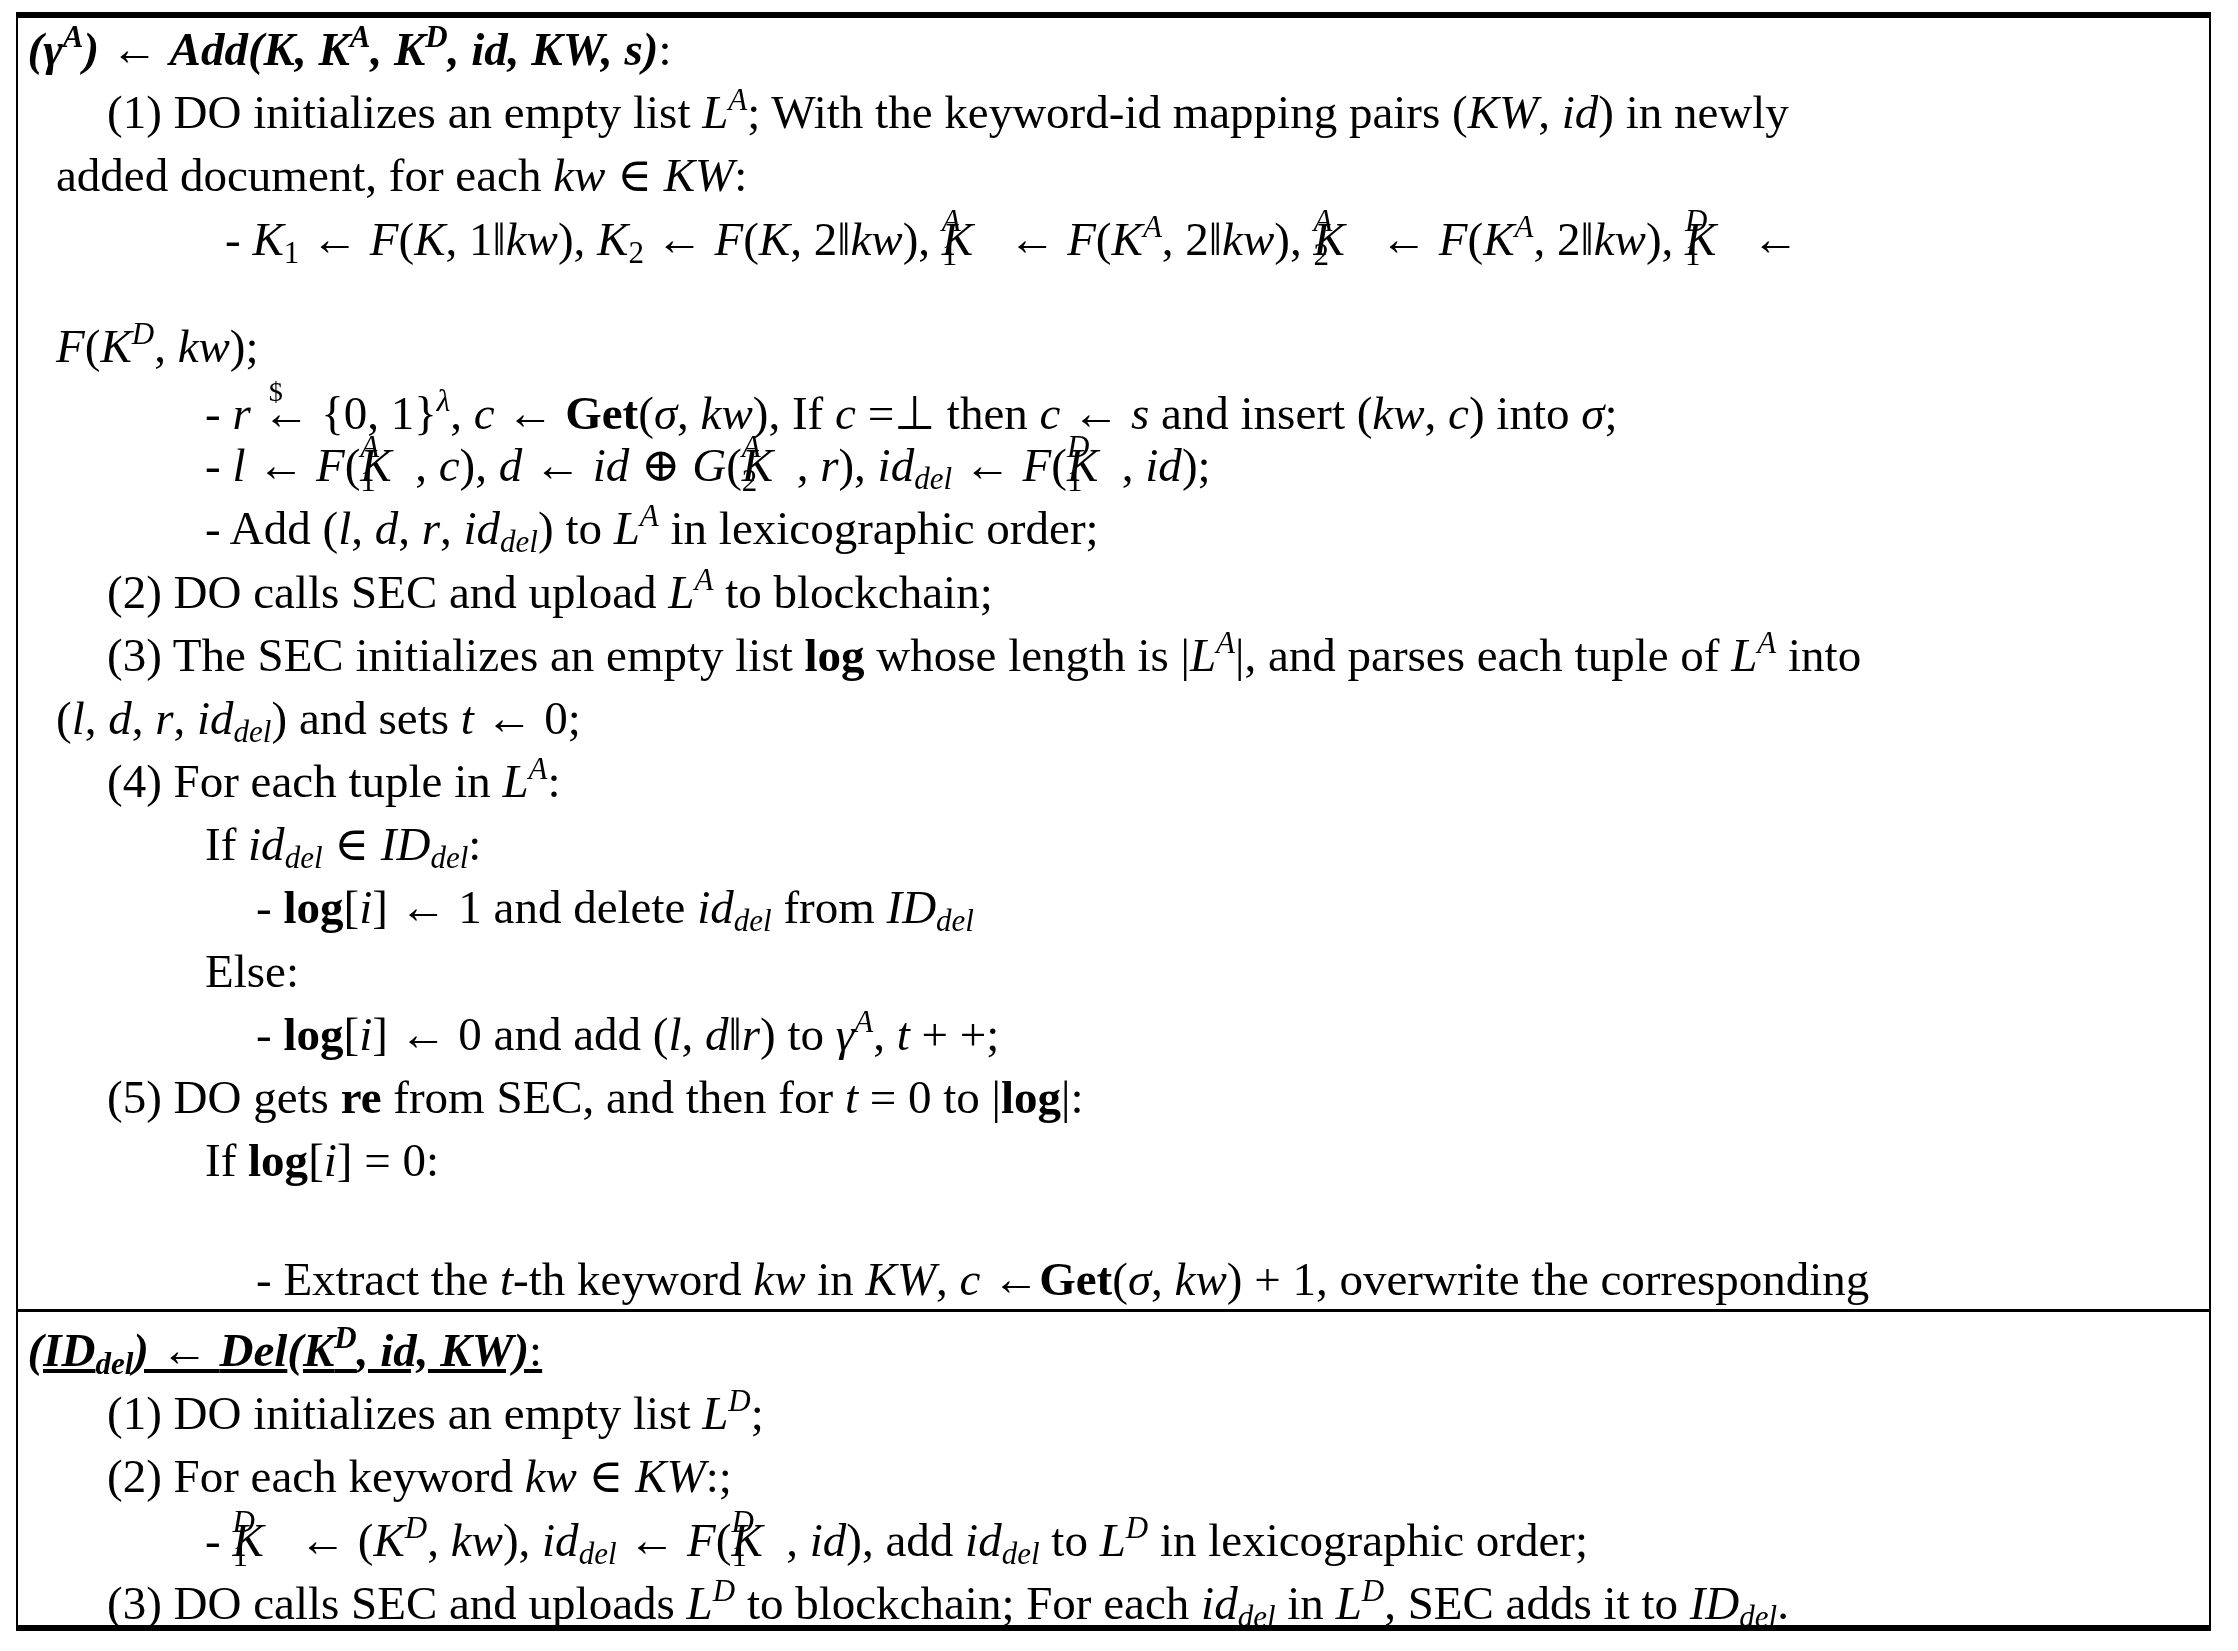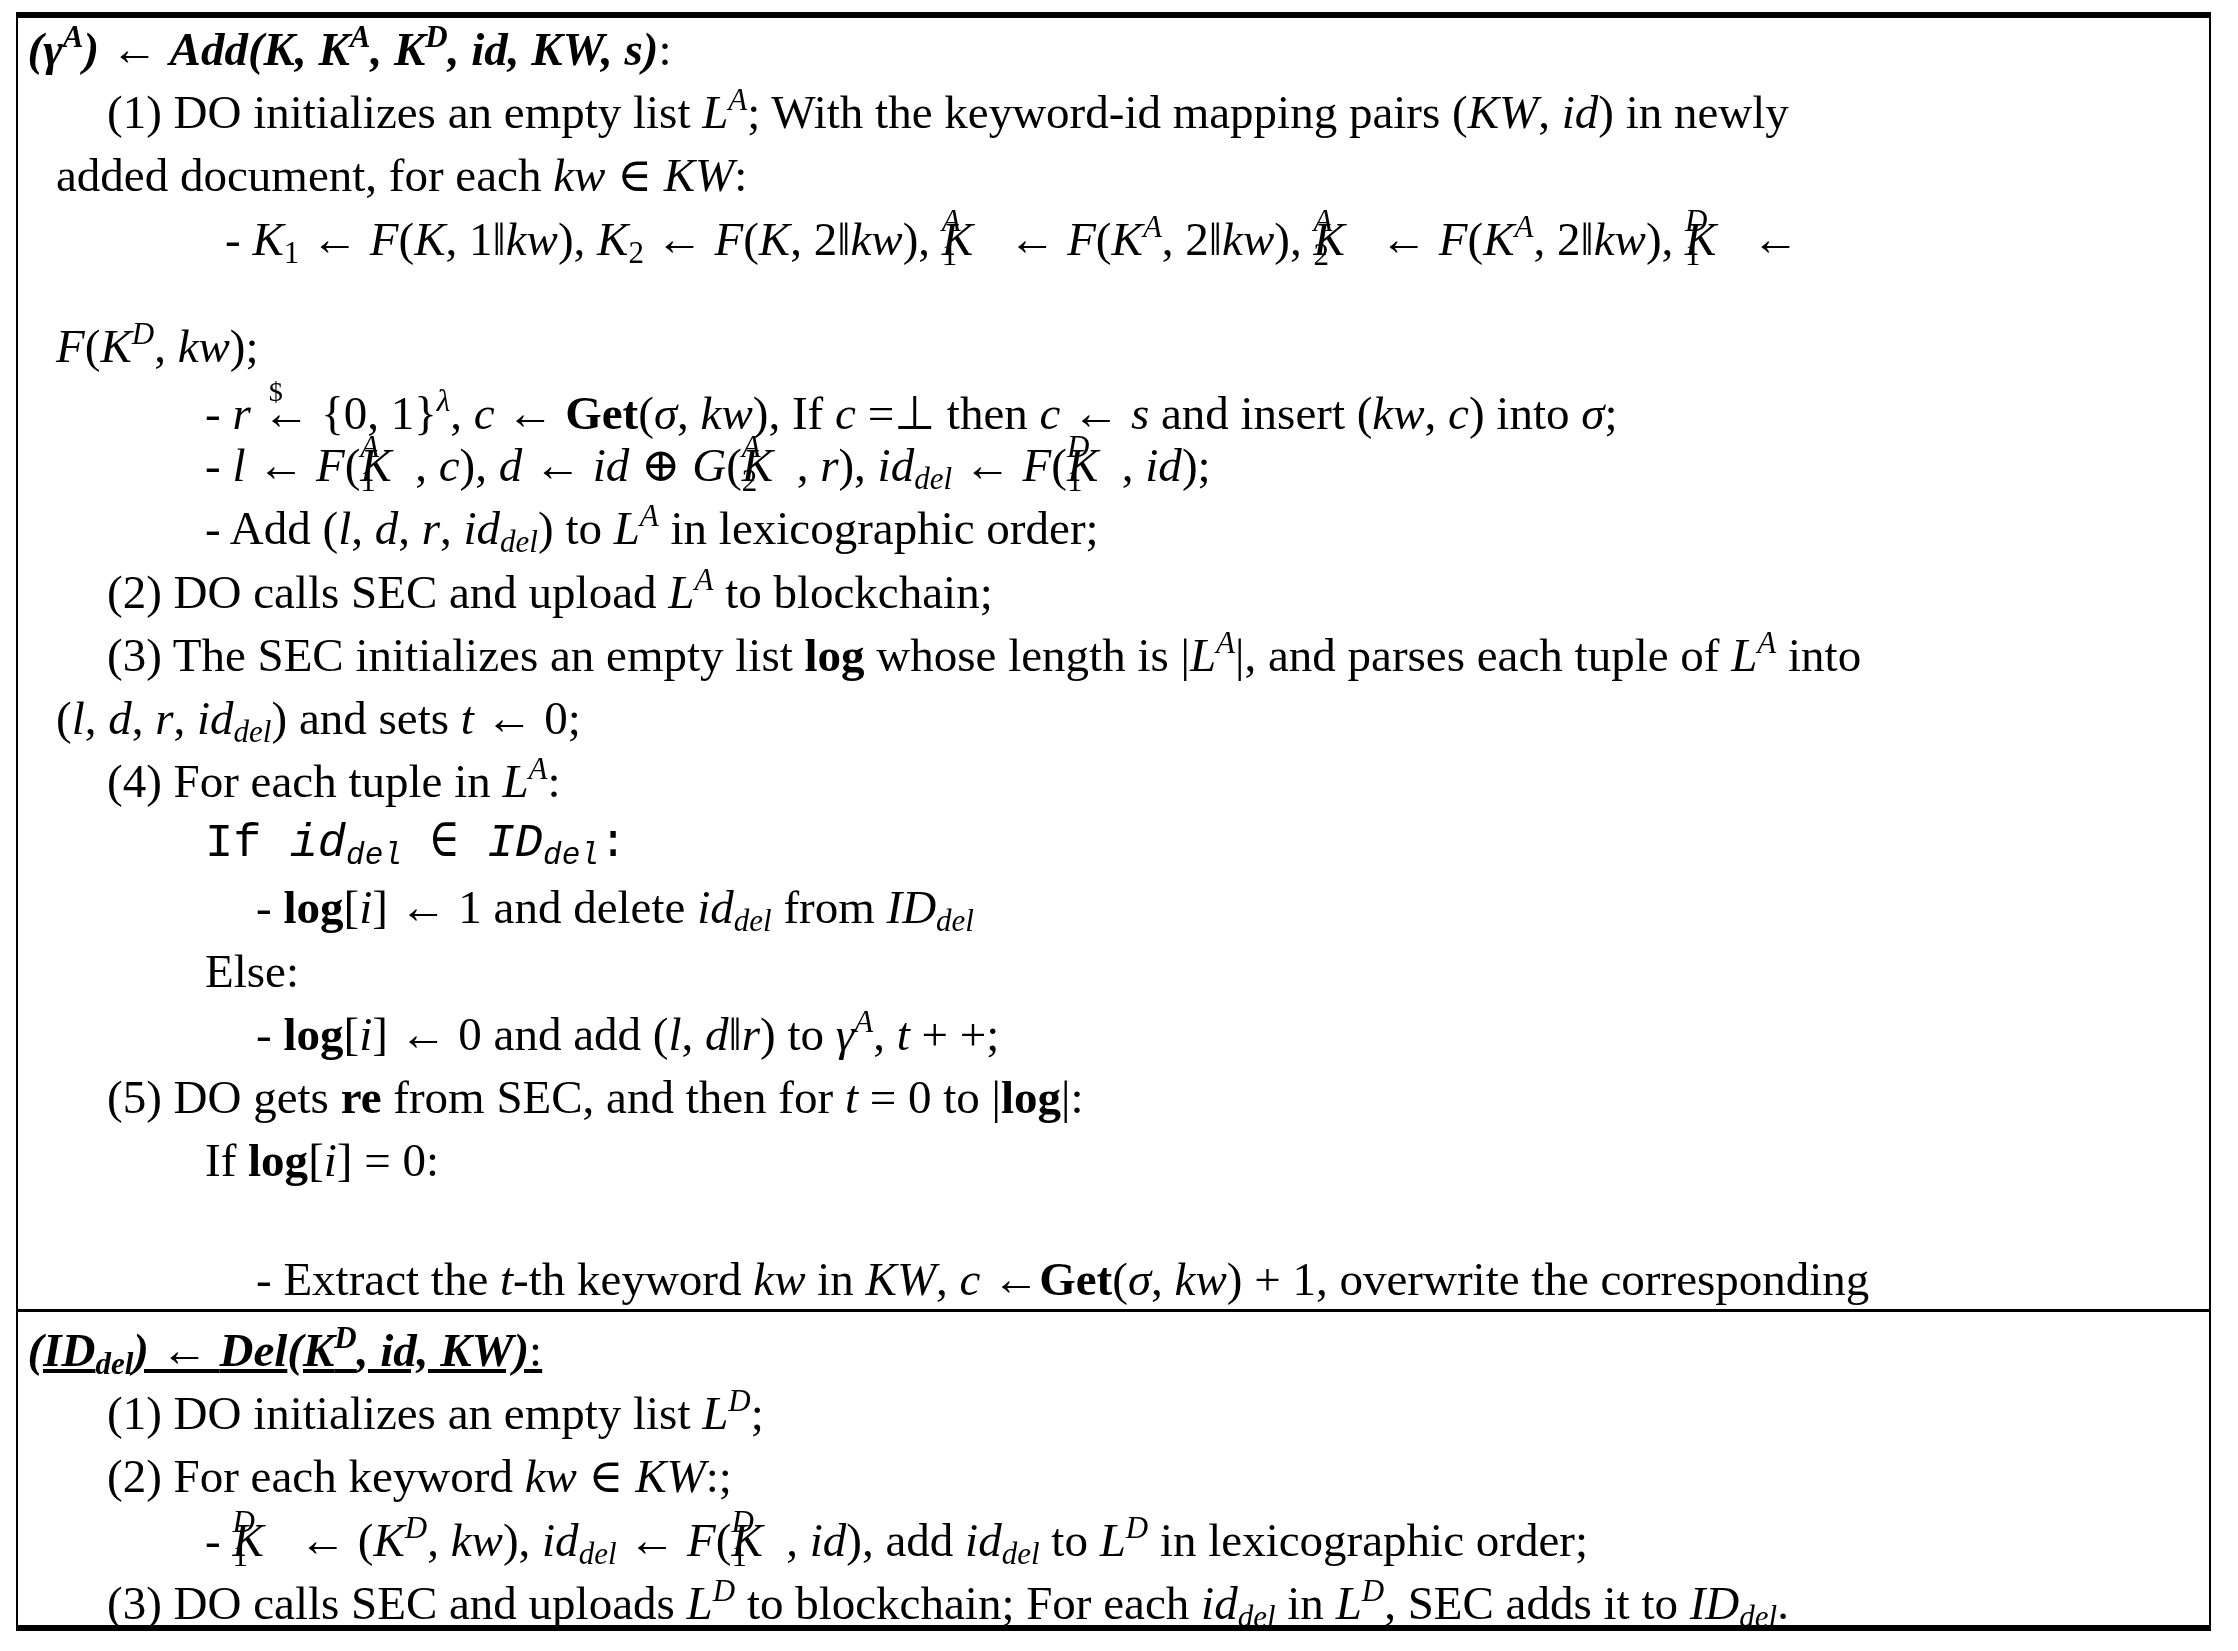--- a/index.html
+++ b/index.html
@@ -79,21 +79,21 @@
   </div>
 
   <div class="line" style="left:38px; top:673px;">
     (<span class="i">l</span>, <span class="i">d</span>, <span class="i">r</span>, <span class="i">id</span><sub class="i">del</sub>) <span>and sets</span> <span class="i">t</span> ← 0;
   </div>
 
   <div class="line" style="left:89px; top:736px;">
     <span>(4) For each tuple in</span> <span class="i">L</span><sup class="i">A</sup>:
   </div>
 
-  <div class="line" style="left:187px; top:799px;font-family:Liberation Mono, monospace;">
+  <div class="line" style="left:187px; top:799px;">
     <span>If</span> <span class="i">id</span><sub class="i">del</sub> ∈ <span class="i">ID</span><sub class="i">del</sub>:
   </div>
 
   <div class="line" style="left:238px; top:862px;">
     - <span class="b">log</span>[<span class="i">i</span>] ← 1 <span>and delete</span> <span class="i">id</span><sub class="i">del</sub> <span>from</span> <span class="i">ID</span><sub class="i">del</sub>
   </div>
 
   <div class="line" style="left:187px; top:926px;">
     <span>Else:</span>
   </div>

